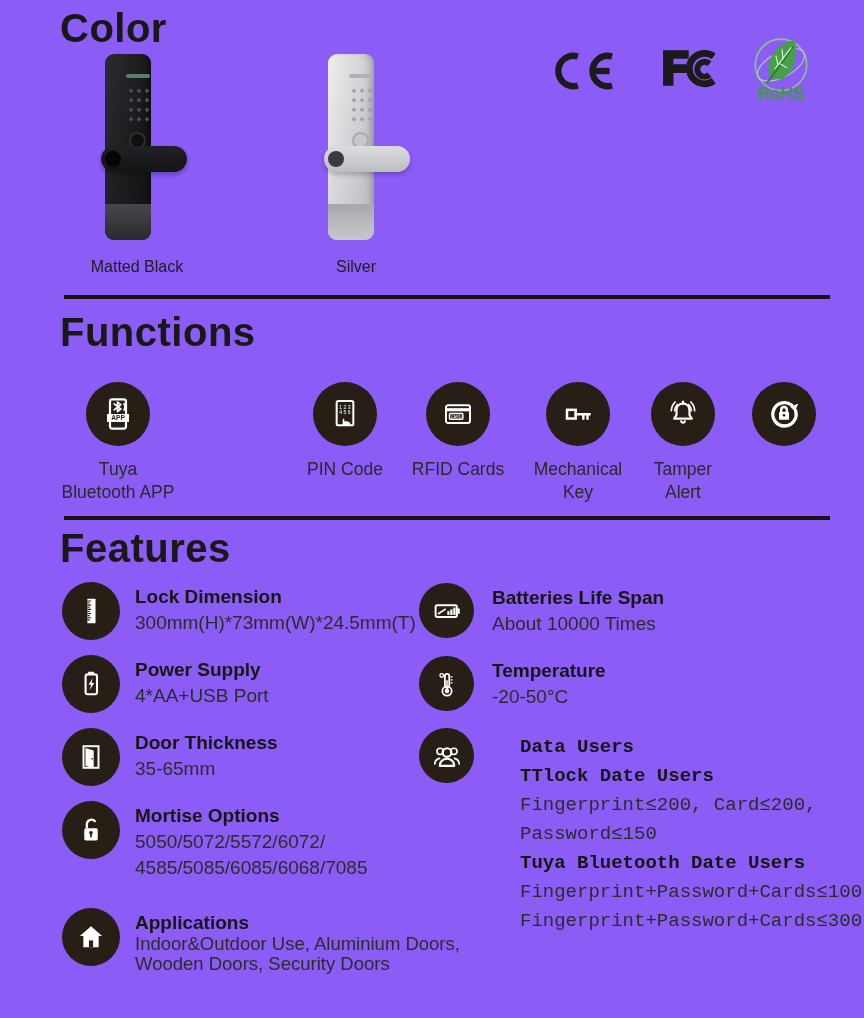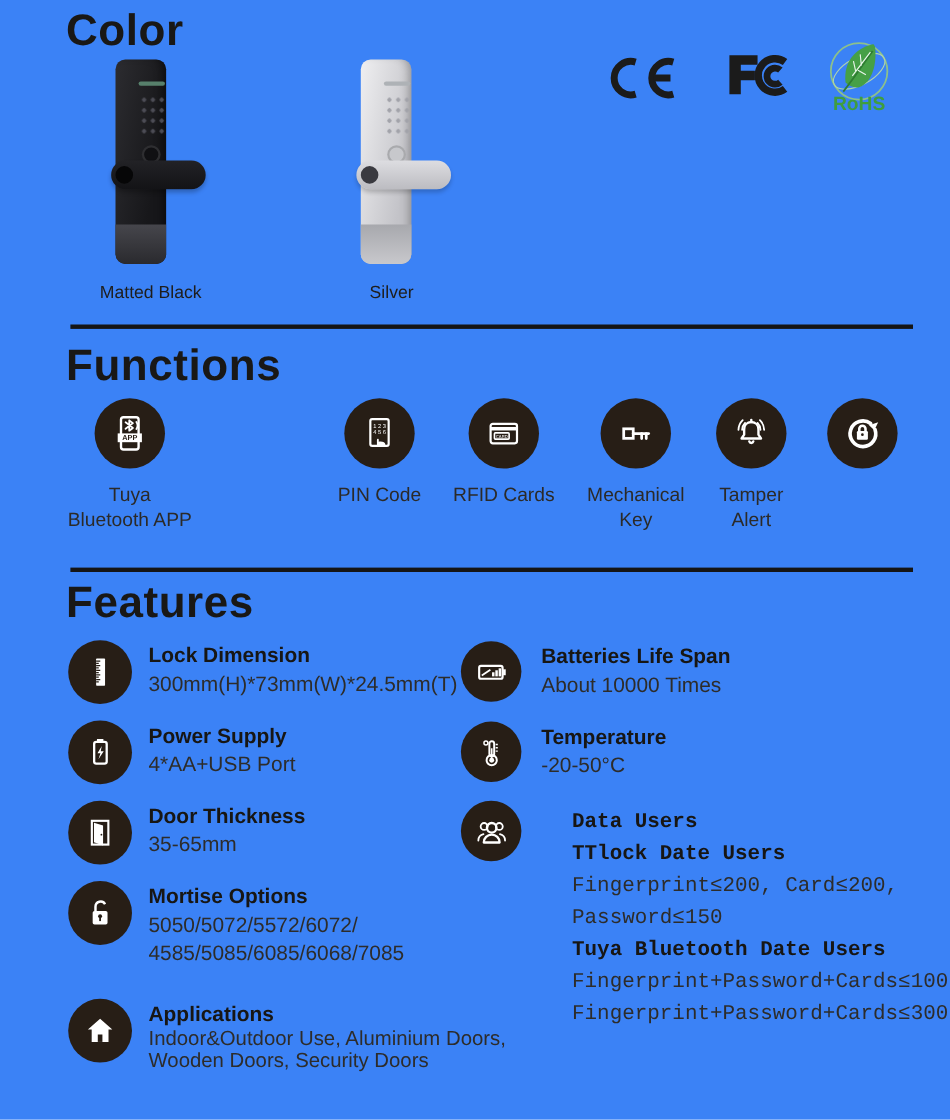--- a/index.html
+++ b/index.html
@@ -1,18 +1,18 @@
 <!DOCTYPE html>
 <html><head>
 <meta charset="utf-8">
 <style>
   * { margin:0; padding:0; box-sizing:border-box; }
   html,body { background:#fff; }
   #page {
-    position:relative; width:864px; height:1018px; background:#3b82f6;
+    position:relative; width:864px; height:1018px; background:#8b5cf6;
     font-family:"Liberation Sans", sans-serif; color:#232220; overflow:hidden;
   }
   .abs { position:absolute; }
   .h1 { font-weight:800; font-size:40px; line-height:1; letter-spacing:.5px; color:#191816; }
   .divider { position:absolute; left:64px; width:766px; height:4px; background:#151515; }
 
   
   .lock { position:absolute; width:150px; height:190px; }
   .lock .body {
     position:absolute; left:10px; top:0; width:46px; height:186px; border-radius:9px;
@@ -39,21 +39,21 @@
   .lock.black .handle .cap { background:#060607; }
   .lock.silver .handle .cap { background:#3a3a40; }
   .lock .bottomcap { position:absolute; left:10px; top:150px; width:46px; height:36px;
     border-radius:0 0 9px 9px; }
   .lock.black .bottomcap { background:linear-gradient(#46464c,#2a2a2e); }
   .lock.silver .bottomcap { background:linear-gradient(#a7a8ad,#c8c8cc); }
 
   .variant-label { position:absolute; font-size:16px; color:#1e1d1b; text-align:center; }
 
   
-  .fn-item { position:absolute; top:362px; text-align:center; }
+  .fn-item { position:absolute; top:382px; text-align:center; }
   .fn-circle { width:64px; height:64px; border-radius:50%; background:#271e16;
     margin:0 auto; display:flex; align-items:center; justify-content:center; }
   .fn-label { margin-top:12px; font-size:17.5px; line-height:1.32; color:#2b2a28; white-space:pre-line; }
 
   
   .feat-icon { position:absolute; width:58px; height:58px; border-radius:50%; background:#271e16;
     display:flex; align-items:center; justify-content:center; }
   .feat-text { position:absolute; }
   .feat-title { font-weight:bold; font-size:19px; line-height:26px; color:#171614; }
   .feat-line { font-size:19px; line-height:26px; color:#2d2c2a; }

